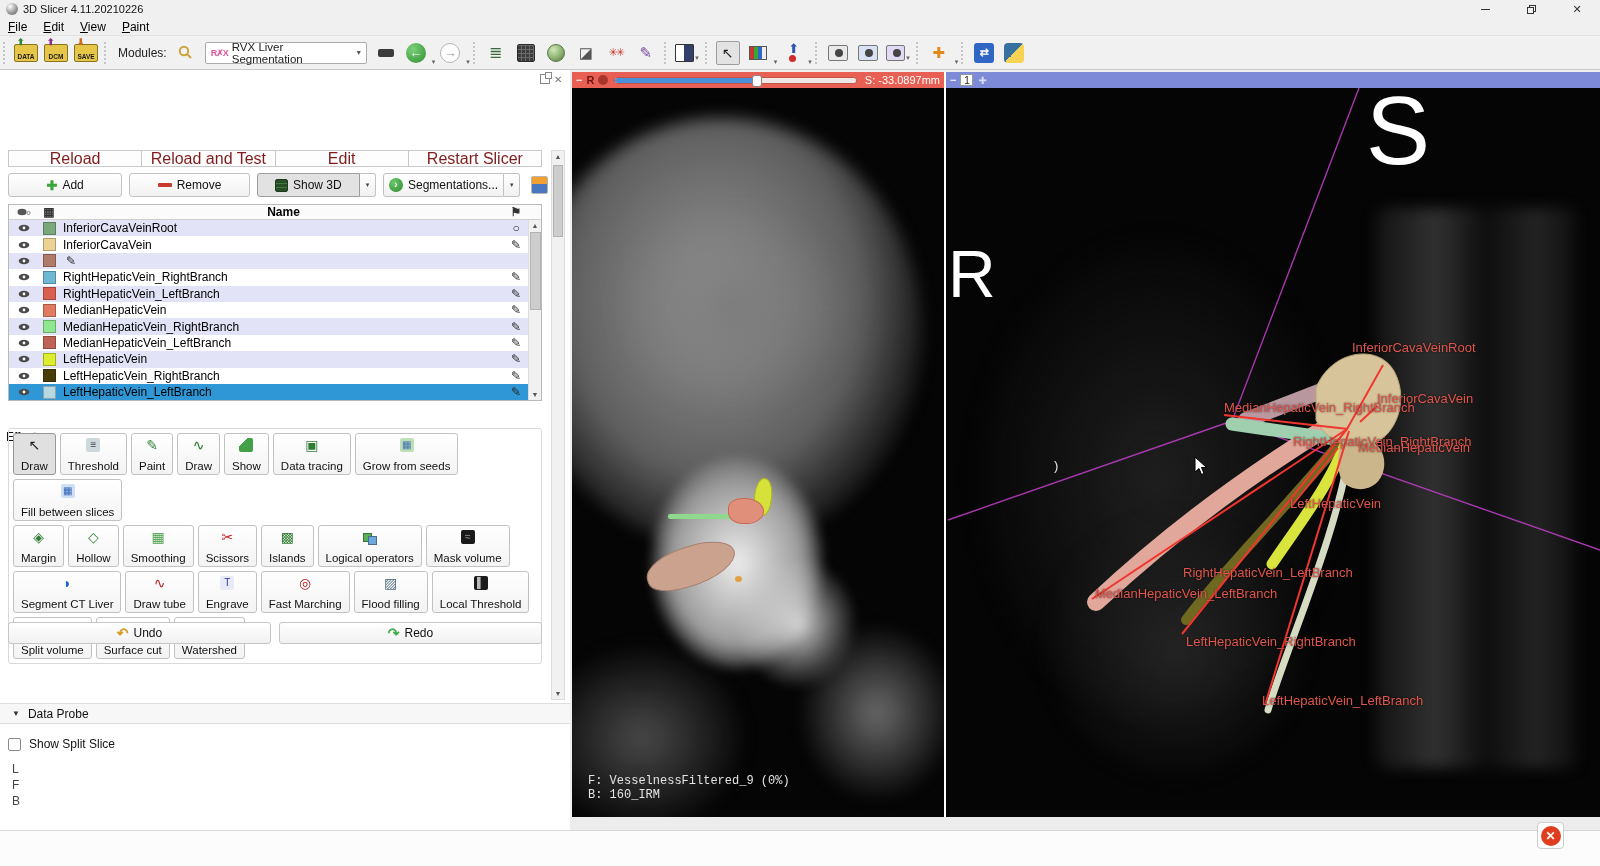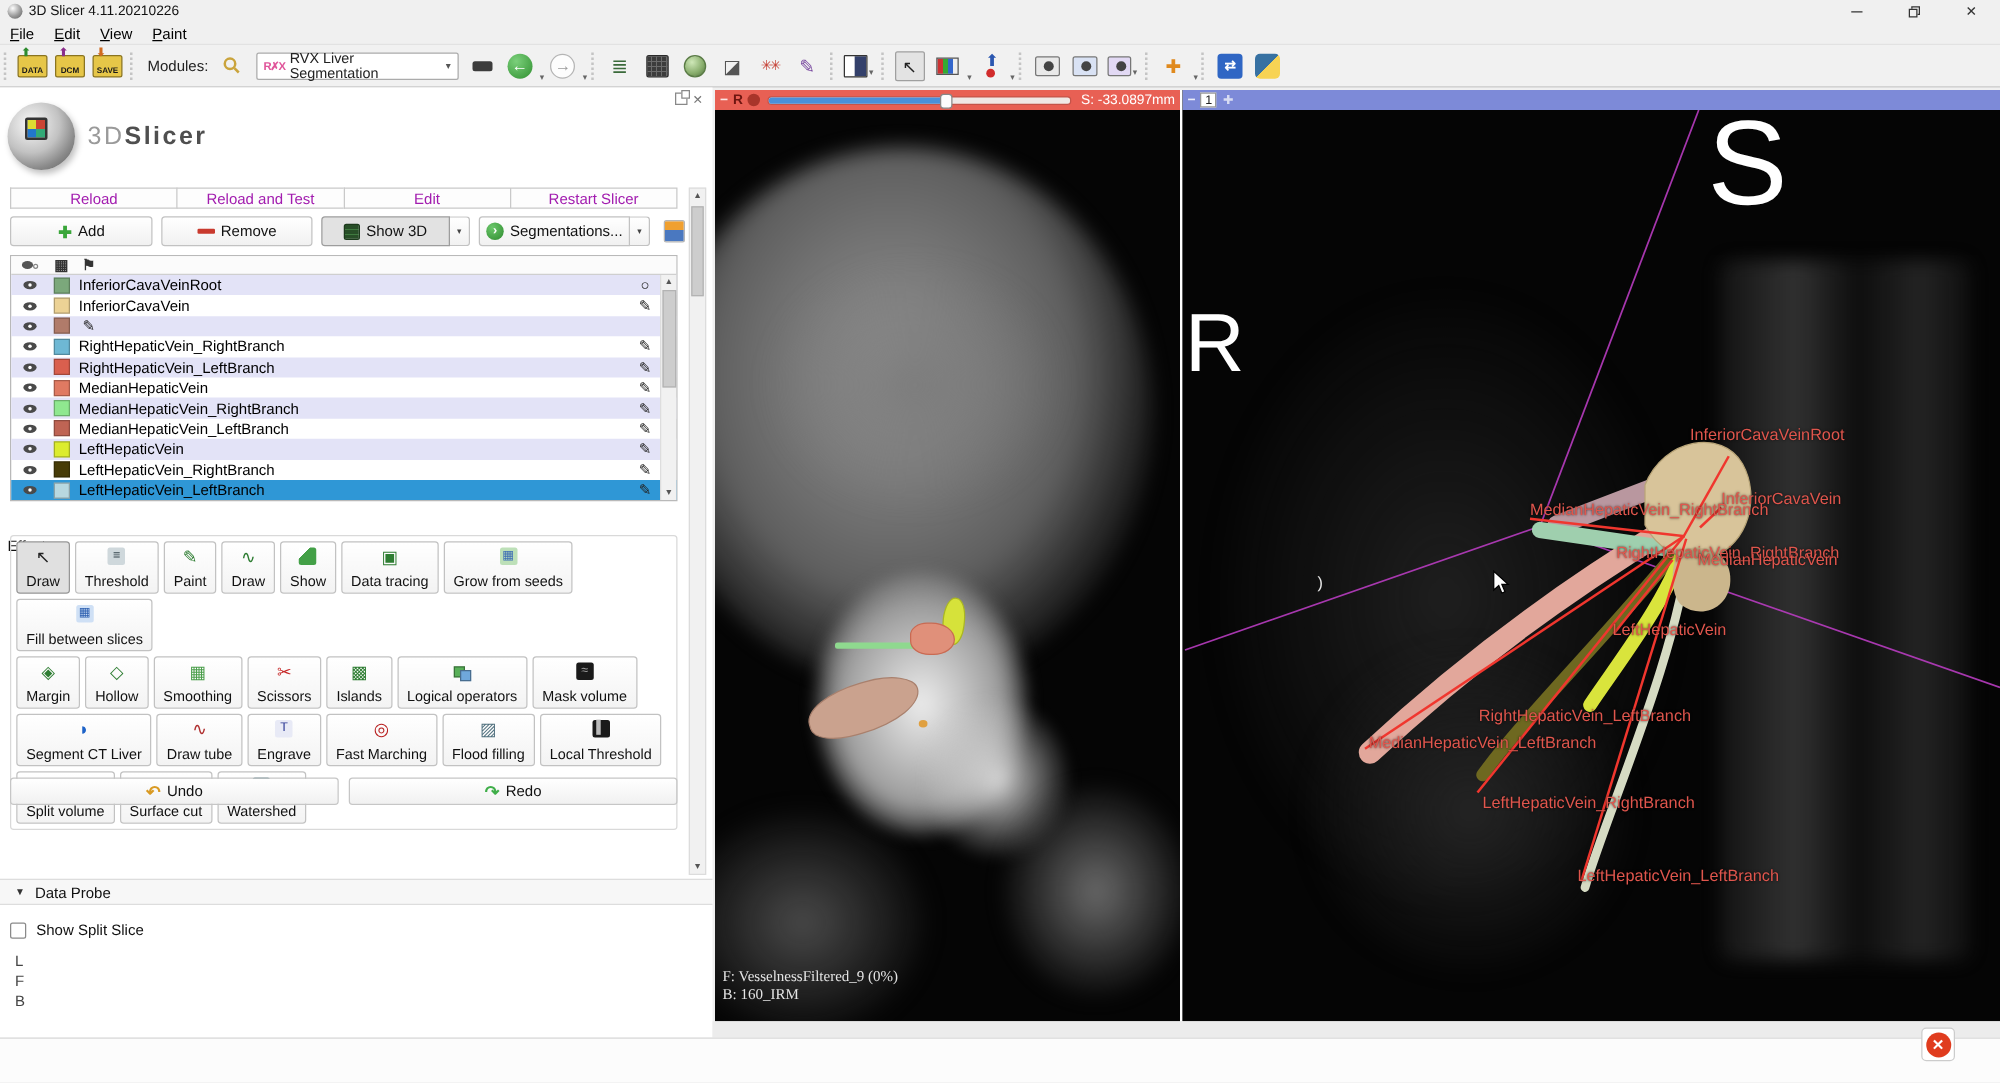--- a/index.html
+++ b/index.html
@@ -54,21 +54,21 @@
   .dock-ctl{position:absolute;top:4px;left:540px;display:flex;gap:4px;color:#777;font-size:9px;}
   .dock-sq{width:10px;height:10px;border:1px solid #888;position:relative;}
   .dock-sq i{position:absolute;right:-3px;top:-3px;width:7px;height:7px;border:1px solid #888;background:#fff;display:block;}
   .logo{position:absolute;left:6px;top:12px;display:flex;align-items:center;}
   .logo-orb{width:54px;height:54px;border-radius:50%;background:radial-gradient(circle at 35% 32%,#fafafa,#c2c2c2 45%,#8a8a8a 70%,#555);position:relative;box-shadow:2px 3px 5px rgba(0,0,0,.25);}
   .logo-orb .grid{position:absolute;left:14px;top:12px;width:18px;height:18px;background:conic-gradient(#c43 0 25%,#3a7 25% 50%,#27c 50% 75%,#dd3 75%);border:2px solid #333;border-radius:2px;}
   .logo-diamond{position:absolute;left:-6px;top:14px;width:44px;height:44px;border:2px solid #d6d6d6;transform:rotate(45deg);z-index:-1;}
   .logo-text{font-size:20px;letter-spacing:2px;color:#9a9a9a;margin-left:10px;}
   .logo-text b{color:#4f4f4f;}
   .devtabs{position:absolute;left:8px;top:80px;width:534px;display:flex;}
-  .devtab{flex:1;height:17px;background:#fdfdfd;border:1px solid #c9c9c9;border-right:none;font-size:12px;color:#a21caf;display:flex;align-items:center;justify-content:center;}
+  .devtab{flex:1;height:17px;background:#fdfdfd;border:1px solid #c9c9c9;border-right:none;font-size:16px;color:#7f1d1d;display:flex;align-items:center;justify-content:center;}
   .devtab:last-child{border-right:1px solid #c9c9c9;}
   .actrow{position:absolute;left:8px;top:103px;width:540px;height:24px;display:flex;align-items:center;}
   .abtn{height:24px;background:linear-gradient(#ffffff,#f1f1f1);border:1px solid #c2c2c2;border-radius:3px;font-size:12px;color:#111;display:flex;align-items:center;justify-content:center;gap:5px;margin-right:7px;}
   .abtn.pressed2{background:#e2e2e2;border-color:#9d9d9d;}
   .split-arrow{width:16px;height:24px;margin-left:-7px;margin-right:7px;border:1px solid #c2c2c2;border-left:none;border-radius:0 3px 3px 0;font-size:7px;color:#444;display:flex;align-items:center;justify-content:center;background:linear-gradient(#ffffff,#f1f1f1);}
   .plus{color:#3aa63a;font-size:13px;font-weight:bold;}
   .minusbar{width:14px;height:4px;background:#c93a2e;border-radius:1px;display:inline-block;}
   .cube-sm{width:13px;height:13px;background:repeating-linear-gradient(0deg,#274e27 0 3px,#3f7a3f 3px 4px);border:1px solid #1c3a1c;border-radius:2px;}
   .circ-sm{width:14px;height:14px;border-radius:50%;background:radial-gradient(circle at 35% 30%,#6cc86c,#2d8a2d);color:#fff;font-size:10px;font-weight:bold;display:inline-flex;align-items:center;justify-content:center;line-height:0;}
   .house-ico{width:17px;height:18px;border:1px solid #b5b5b5;border-radius:2px;background:linear-gradient(180deg,#f0a030 45%,#4a78c0 45%);}
@@ -125,21 +125,21 @@
   .slice-view .vhead{background:#e86054;color:#fff;}
   .pin{color:#ffffff;opacity:.85;font-weight:bold;margin:0 4px;}
   .ori{color:#6e1510;font-weight:bold;margin-right:4px;}
   .slice-menu-ico{width:10px;height:10px;border-radius:50%;background:#a8352a;margin-right:6px;}
   .sl-track{position:relative;flex:1;height:7px;background:#f0e8e6;border-radius:3px;margin-right:8px;border:1px solid #c4544a;}
   .sl-fill{position:absolute;left:0;top:0;height:100%;width:58%;background:#4a90d9;border-radius:3px 0 0 3px;}
   .sl-handle{position:absolute;left:57%;top:-3px;width:10px;height:12px;background:#fdfdfd;border:1px solid #888;border-radius:3px;}
   .soff{color:#fff;margin-right:4px;white-space:nowrap;}
   .vcontent{position:absolute;left:0;top:16px;right:0;bottom:0;background:#050505;overflow:hidden;}
   .blob{position:absolute;border-radius:50%;}
-  .corner-txt{position:absolute;left:6px;font-size:12px;color:#e4e4e4;font-family:Liberation Serif, serif;white-space:nowrap;}
+  .corner-txt{position:absolute;left:16px;font-size:12px;color:#e4e4e4;font-family:Liberation Mono, monospace;white-space:nowrap;}
   .seg2d{position:absolute;}
 
   .v3d{left:946px;width:654px;background:#000;}
   .v3d .vhead{background:#7d8ad8;color:#fff;}
   .idbox{width:13px;height:12px;background:#fff;color:#222;font-size:10px;display:flex;align-items:center;justify-content:center;border:1px solid #999;margin-right:5px;}
   .gear{color:#d8dcf2;font-size:10px;}
   .letterS{position:absolute;left:420px;top:-12px;font-size:96px;color:#fff;font-weight:normal;}
   .letterR3{position:absolute;left:2px;top:148px;font-size:66px;color:#fff;}
   .v3d-label{position:absolute;font-size:13px;color:#e0564d;white-space:nowrap;text-shadow:0 0 2px rgba(0,0,0,.8);}
   .cursor3d{position:absolute;left:248px;top:368px;}
@@ -268,27 +268,20 @@
   </div>
 
   <div class="panel">
     <div class="dock-ctl">
       <span class="dock-sq">
           <i></i>
         </span>
       <span style="font-size:10px;">✕</span>
     </div>
 
-    <div class="logo">
-      <span class="logo-orb">
-          <span class="logo-diamond"></span>
-          <span class="grid"></span>
-        </span>
-      <span class="logo-text"><span>3D</span><b>Slicer</b></span>
-    </div>
 
     <div class="devtabs">
       <span class="devtab">Reload</span>
       <span class="devtab">Reload and Test</span>
       <span class="devtab">Edit</span>
       <span class="devtab">Restart Slicer</span>
     </div>
 
     <div class="actrow">
       <span class="abtn" style="width:115px;">
@@ -314,20 +307,21 @@
 
     <div class="seg-table">
       <div class="seg-head">
         <span class="col-eye">
           <svg width="14" height="8" viewBox="0 0 14 8">
               <ellipse cx="5" cy="4" rx="4.5" ry="3.2" fill="#555"></ellipse>
               <circle cx="11.5" cy="5" r="1.6" fill="none" stroke="#888"></circle>
             </svg>
         </span>
         <span class="col-sw" style="color:#333;font-size:12px;">▦</span>
+        <span class="col-name">Name</span>
         <span class="col-st" style="color:#333;">⚑</span>
         <span class="col-sb"></span>
       </div>
       <div class="seg-rows" id="segRows">
           <div class="seg-row alt">
             <span class="col-eye">
               <svg width="12" height="8" viewBox="0 0 12 8">
                 <ellipse cx="6" cy="4" rx="5.3" ry="3.3" fill="#4a4a4a"></ellipse>
                 <circle cx="6" cy="4" r="1.4" fill="#fff"></circle>
               </svg>

